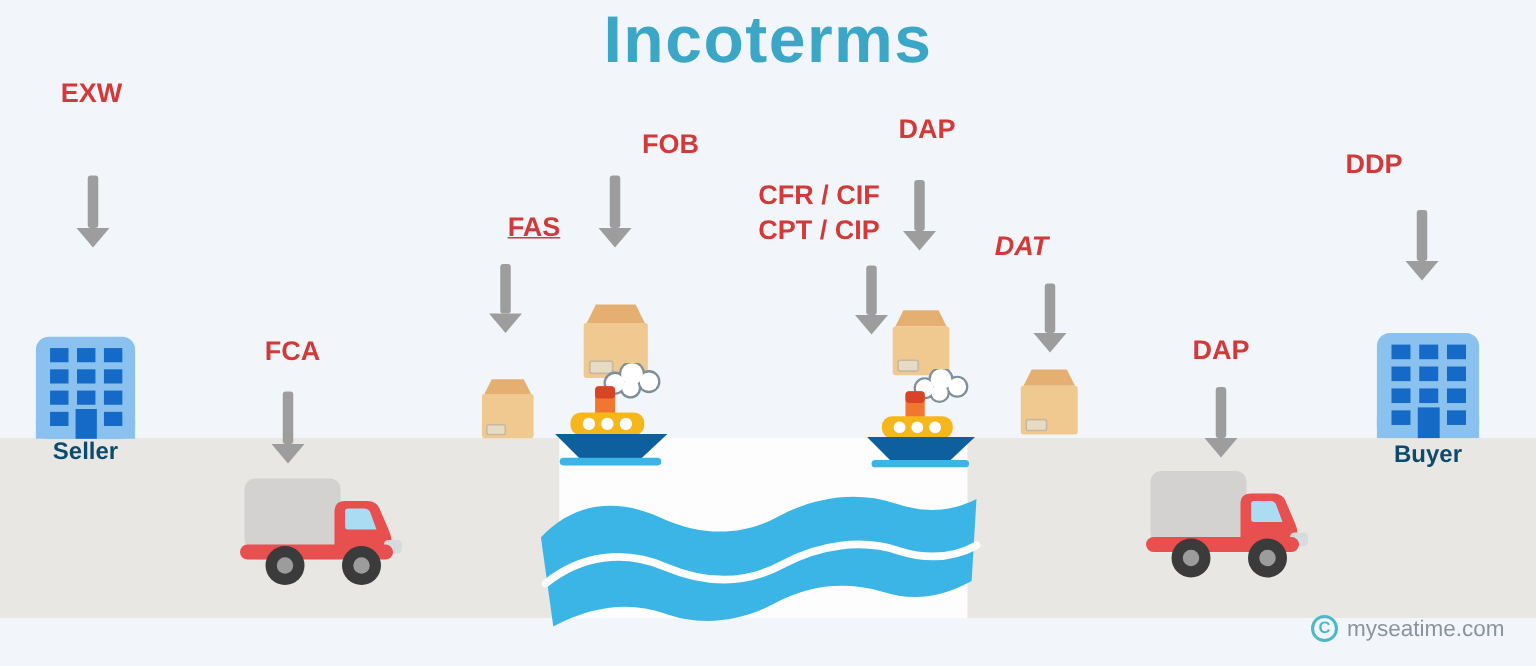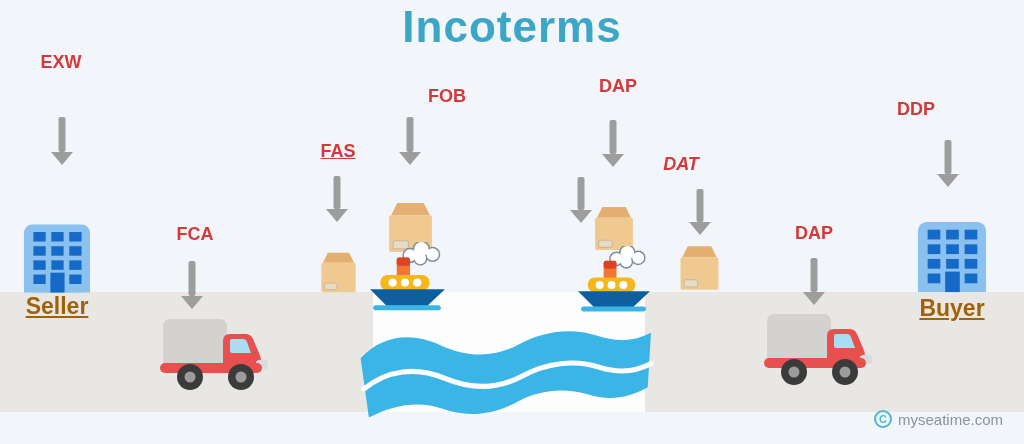--- a/index.html
+++ b/index.html
@@ -23,21 +23,21 @@
   }
 
   .term {
     position:absolute; transform:translateX(-50%);
     font-size:18px; font-weight:700; color:var(--term_red,#d23a3a); white-space:nowrap;
   }
   .term-multi { text-align:center; line-height:1.27; }
 
   .actor {
     position:absolute; transform:translateX(-50%);
-    font-size:23px; font-weight:700; color:#a16207; white-space:nowrap;text-decoration:underline;
+    font-size:16px; font-weight:700; color:#0c4a6e; white-space:nowrap;
   }
 
   .arrow { position:absolute; width:22px; }
   .arrow .shaft {
     position:absolute; left:50%; transform:translateX(-50%);
     top:0; width:7px; height:calc(100% - 13px);
     background:var(--arrow_gray,#9d9d9d); border-radius:2px;
   }
   .arrow .head {
     position:absolute; bottom:0; left:50%; transform:translateX(-50%);
@@ -82,21 +82,25 @@
         C 30 52, 58 50, 84 62 C 110 74, 136 75, 160 63
         C 184 51, 212 48, 236 57 C 256 64, 272 62, 286 55"></path>
     </svg>
     </div>
 
   <h1 class="title">Incoterms</h1>
 
   <span class="term" style="left:61px;  top:52px;">EXW</span>
   <span class="term" style="left:403px; top:86px;margin-left:44px;">FOB</span>
   <span class="term" style="left:618px; top:76px;">DAP</span>
-  <span class="term" style="left:338px; top:141px;text-decoration:underline;">FAS</span>
+  <span class="term" style="left:356px; top:141px;text-decoration:underline;">FAS</span>
+  <div class="term term-multi" style="left:546px; top:119px;">
+    <div>CFR / CIF</div>
+    <div>CPT / CIP</div>
+  </div>
   <span class="term" style="left:681px; top:154px;font-style:italic;">DAT</span>
   <span class="term" style="left:195px; top:224px;">FCA</span>
   <span class="term" style="left:814px; top:223px;">DAP</span>
   <span class="term" style="left:916px; top:99px;">DDP</span>
 
   <div class="arrow" style="left:51px;  top:117px; height:48px;">
       <div class="shaft"></div>
       <div class="head"></div>
     </div>
   <div class="arrow" style="left:399px; top:117px; height:48px;">

